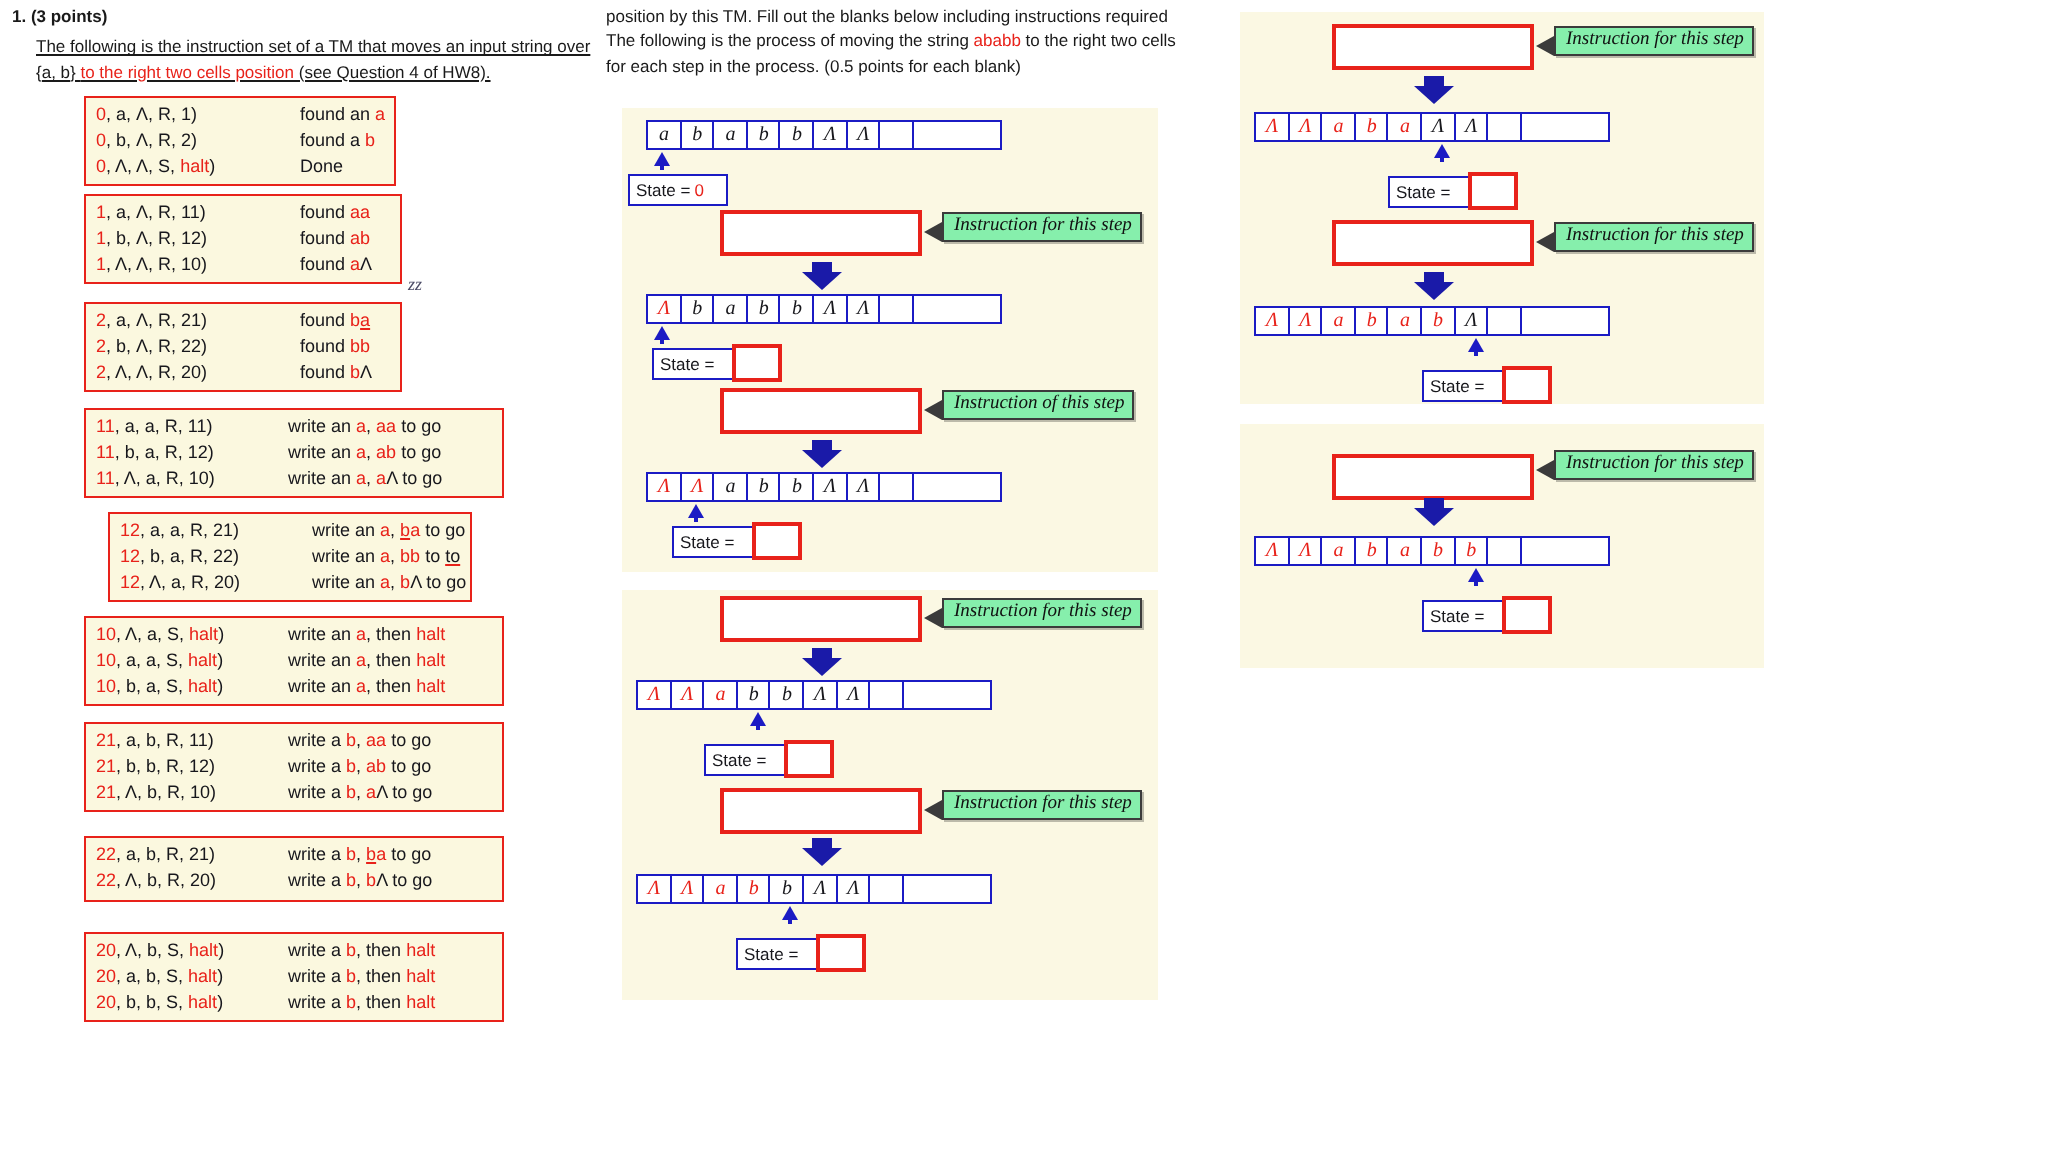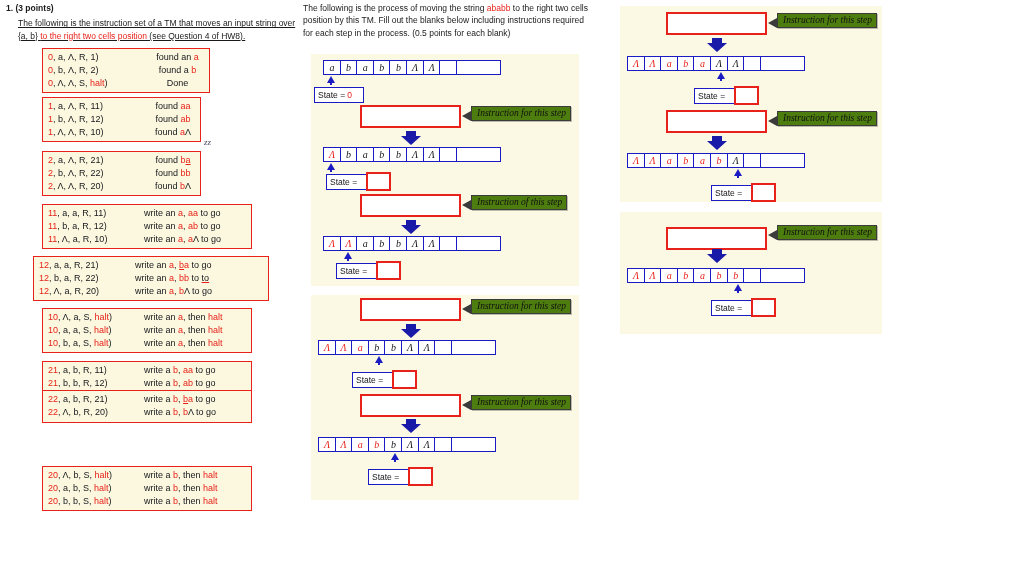--- a/index.html
+++ b/index.html
@@ -27,21 +27,21 @@
     background: #fbf8df;
     padding: 2px 4px 3px 5px;
   }
   .instr-row {
     display: flex; align-items: baseline;
     font-size: 9px; color: #17171c; line-height: 1.42;
     white-space: nowrap;
   }
   .instr-row .lhs { width: 96px; flex: 0 0 96px; }
   .instr-row .rhs { flex: 1 1 auto; }
-  .instr-row.center .rhs { padding-left: 6px; text-align: center; }
+  .instr-row.center .rhs { padding-left: 6px; }
   .r { color: #e8221a; }
   .ul { text-decoration: underline; text-decoration-color: #e8221a; }
 
   .zz {
     position: absolute; left: 204px; top: 137px;
     font-family: "Liberation Serif", serif;
     font-style: italic; font-size: 9px; color: #4b4b66;
   }
 
   
@@ -127,21 +127,21 @@
     width: 0; height: 0;
     border-left: 10px solid transparent;
     border-right: 10px solid transparent;
     border-top: 9px solid #1a1aa8;
   }
 
   
   .callout {
     position: absolute;
     border: 1.2px solid #3b3b3b;
-    background: #4d7c0f;
+    background: #86efac;
     padding: 1px 4px 2px 5px;
     font-family: "Liberation Serif", serif;
     font-style: italic;
     font-size: 9.5px;
     color: #111111;
     white-space: nowrap;
     box-shadow: 1px 1px 0 rgba(0,0,0,0.25);
   }
   .callout-tail {
     position: absolute;
@@ -159,21 +159,21 @@
   <div class="q-head">
     <div class="qnum">1. (3 points)</div>
     <div class="q-body">
       <div>The following is the instruction set of a TM that moves an input string over</div>
       <div>
         <span>{a, b} </span><span class="red-txt">to the right two cells position</span><span> (see Question 4 of HW8).</span>
       </div>
     </div>
   </div>
 
-  <div class="instr-group" style="left:42px; top:48px; width:168px;">
+  <div class="instr-group" style="left:42px; top:48px; width:156px;">
     <div class="instr-row center">
       <span class="lhs"><span class="r">0</span>, a, Λ, R, 1)</span>
       <span class="rhs">found an <span class="r">a</span></span>
     </div>
     <div class="instr-row center">
       <span class="lhs"><span class="r">0</span>, b, Λ, R, 2)</span>
       <span class="rhs">found a <span class="r">b</span></span>
     </div>
     <div class="instr-row center">
       <span class="lhs"><span class="r">0</span>, Λ, Λ, S, <span class="r">halt</span>)</span>
@@ -221,21 +221,21 @@
     <div class="instr-row">
       <span class="lhs"><span class="r">11</span>, b, a, R, 12)</span>
       <span class="rhs">write an <span class="r">a</span>, <span class="r">ab</span> to go</span>
     </div>
     <div class="instr-row">
       <span class="lhs"><span class="r">11</span>, Λ, a, R, 10)</span>
       <span class="rhs">write an <span class="r">a</span>, <span class="r">a</span>Λ to go</span>
     </div>
   </div>
 
-  <div class="instr-group" style="left:33px; top:256px; width:236px;">
+  <div class="instr-group" style="left:54px; top:256px; width:182px;">
     <div class="instr-row">
       <span class="lhs"><span class="r">12</span>, a, a, R, 21)</span>
       <span class="rhs">write an <span class="r">a</span>, <span class="r ul">b</span><span class="r">a</span> to go</span>
     </div>
     <div class="instr-row">
       <span class="lhs"><span class="r">12</span>, b, a, R, 22)</span>
       <span class="rhs">write an <span class="r">a</span>, <span class="r">bb</span> to <span class="ul">to</span></span>
     </div>
     <div class="instr-row">
       <span class="lhs"><span class="r">12</span>, Λ, a, R, 20)</span>
@@ -266,21 +266,21 @@
     <div class="instr-row">
       <span class="lhs"><span class="r">21</span>, b, b, R, 12)</span>
       <span class="rhs">write a <span class="r">b</span>, <span class="r">ab</span> to go</span>
     </div>
     <div class="instr-row">
       <span class="lhs"><span class="r">21</span>, Λ, b, R, 10)</span>
       <span class="rhs">write a <span class="r">b</span>, <span class="r">a</span>Λ to go</span>
     </div>
   </div>
 
-  <div class="instr-group" style="left:42px; top:390px; width:210px;">
+  <div class="instr-group" style="left:42px; top:418px; width:210px;">
     <div class="instr-row">
       <span class="lhs"><span class="r">22</span>, a, b, R, 21)</span>
       <span class="rhs">write a <span class="r">b</span>, <span class="r ul">b</span><span class="r">a</span> to go</span>
     </div>
     <div class="instr-row">
       <span class="lhs"><span class="r">22</span>, Λ, b, R, 20)</span>
       <span class="rhs">write a <span class="r">b</span>, <span class="r">b</span>Λ to go</span>
     </div>
   </div>
 
@@ -293,22 +293,22 @@
       <span class="lhs"><span class="r">20</span>, a, b, S, <span class="r">halt</span>)</span>
       <span class="rhs">write a <span class="r">b</span>, then <span class="r">halt</span></span>
     </div>
     <div class="instr-row">
       <span class="lhs"><span class="r">20</span>, b, b, S, <span class="r">halt</span>)</span>
       <span class="rhs">write a <span class="r">b</span>, then <span class="r">halt</span></span>
     </div>
   </div>
 
   <div class="col-head">
+    <div>position by this TM. Fill out the blanks below including instructions required</div>
     <div><span>The following is the process of moving the string </span><span class="red-txt">ababb</span><span> to the right two cells</span></div>
-    <div>position by this TM. Fill out the blanks below including instructions required</div>
     <div>for each step in the process. (0.5 points for each blank)</div>
   </div>
 
   <div class="panel" style="left:311px; top:54px; width:268px; height:232px;"></div>
   <div class="panel" style="left:311px; top:295px; width:268px; height:205px;"></div>
 
   <div class="tape" style="left:323px; top:60px;">
     <div class="cell">a</div>
     <div class="cell">b</div>
     <div class="cell">a</div>

